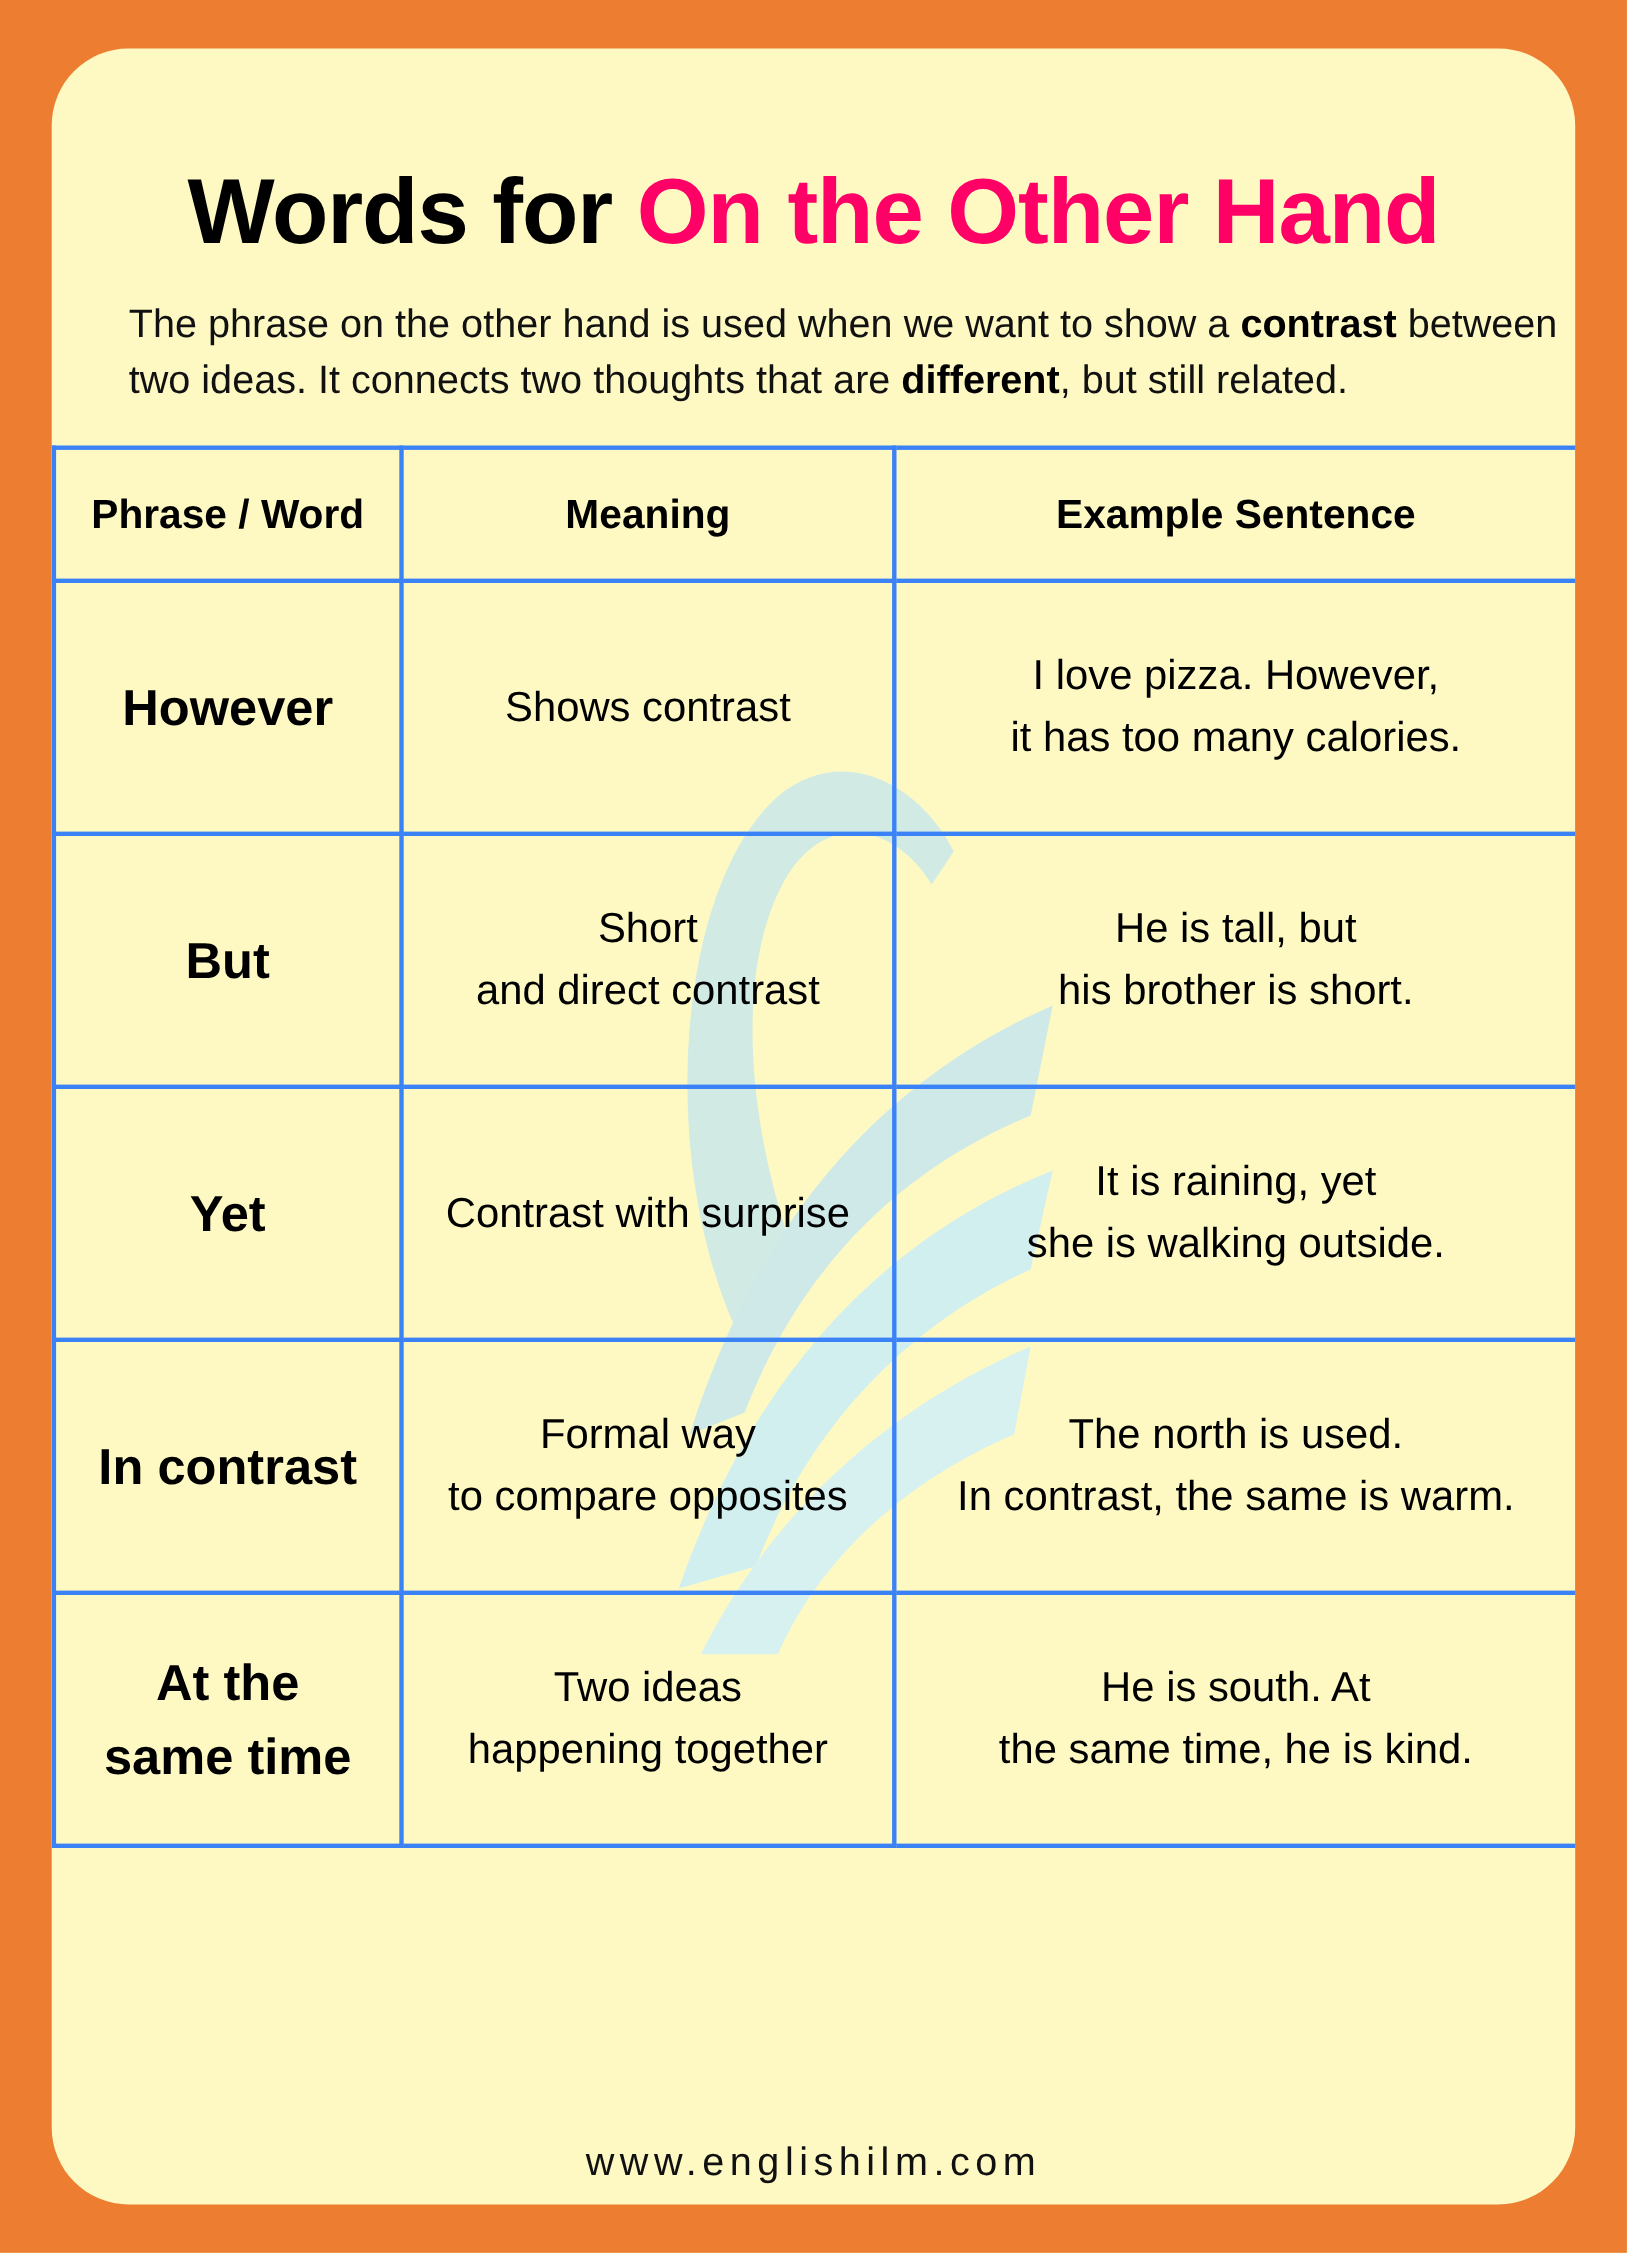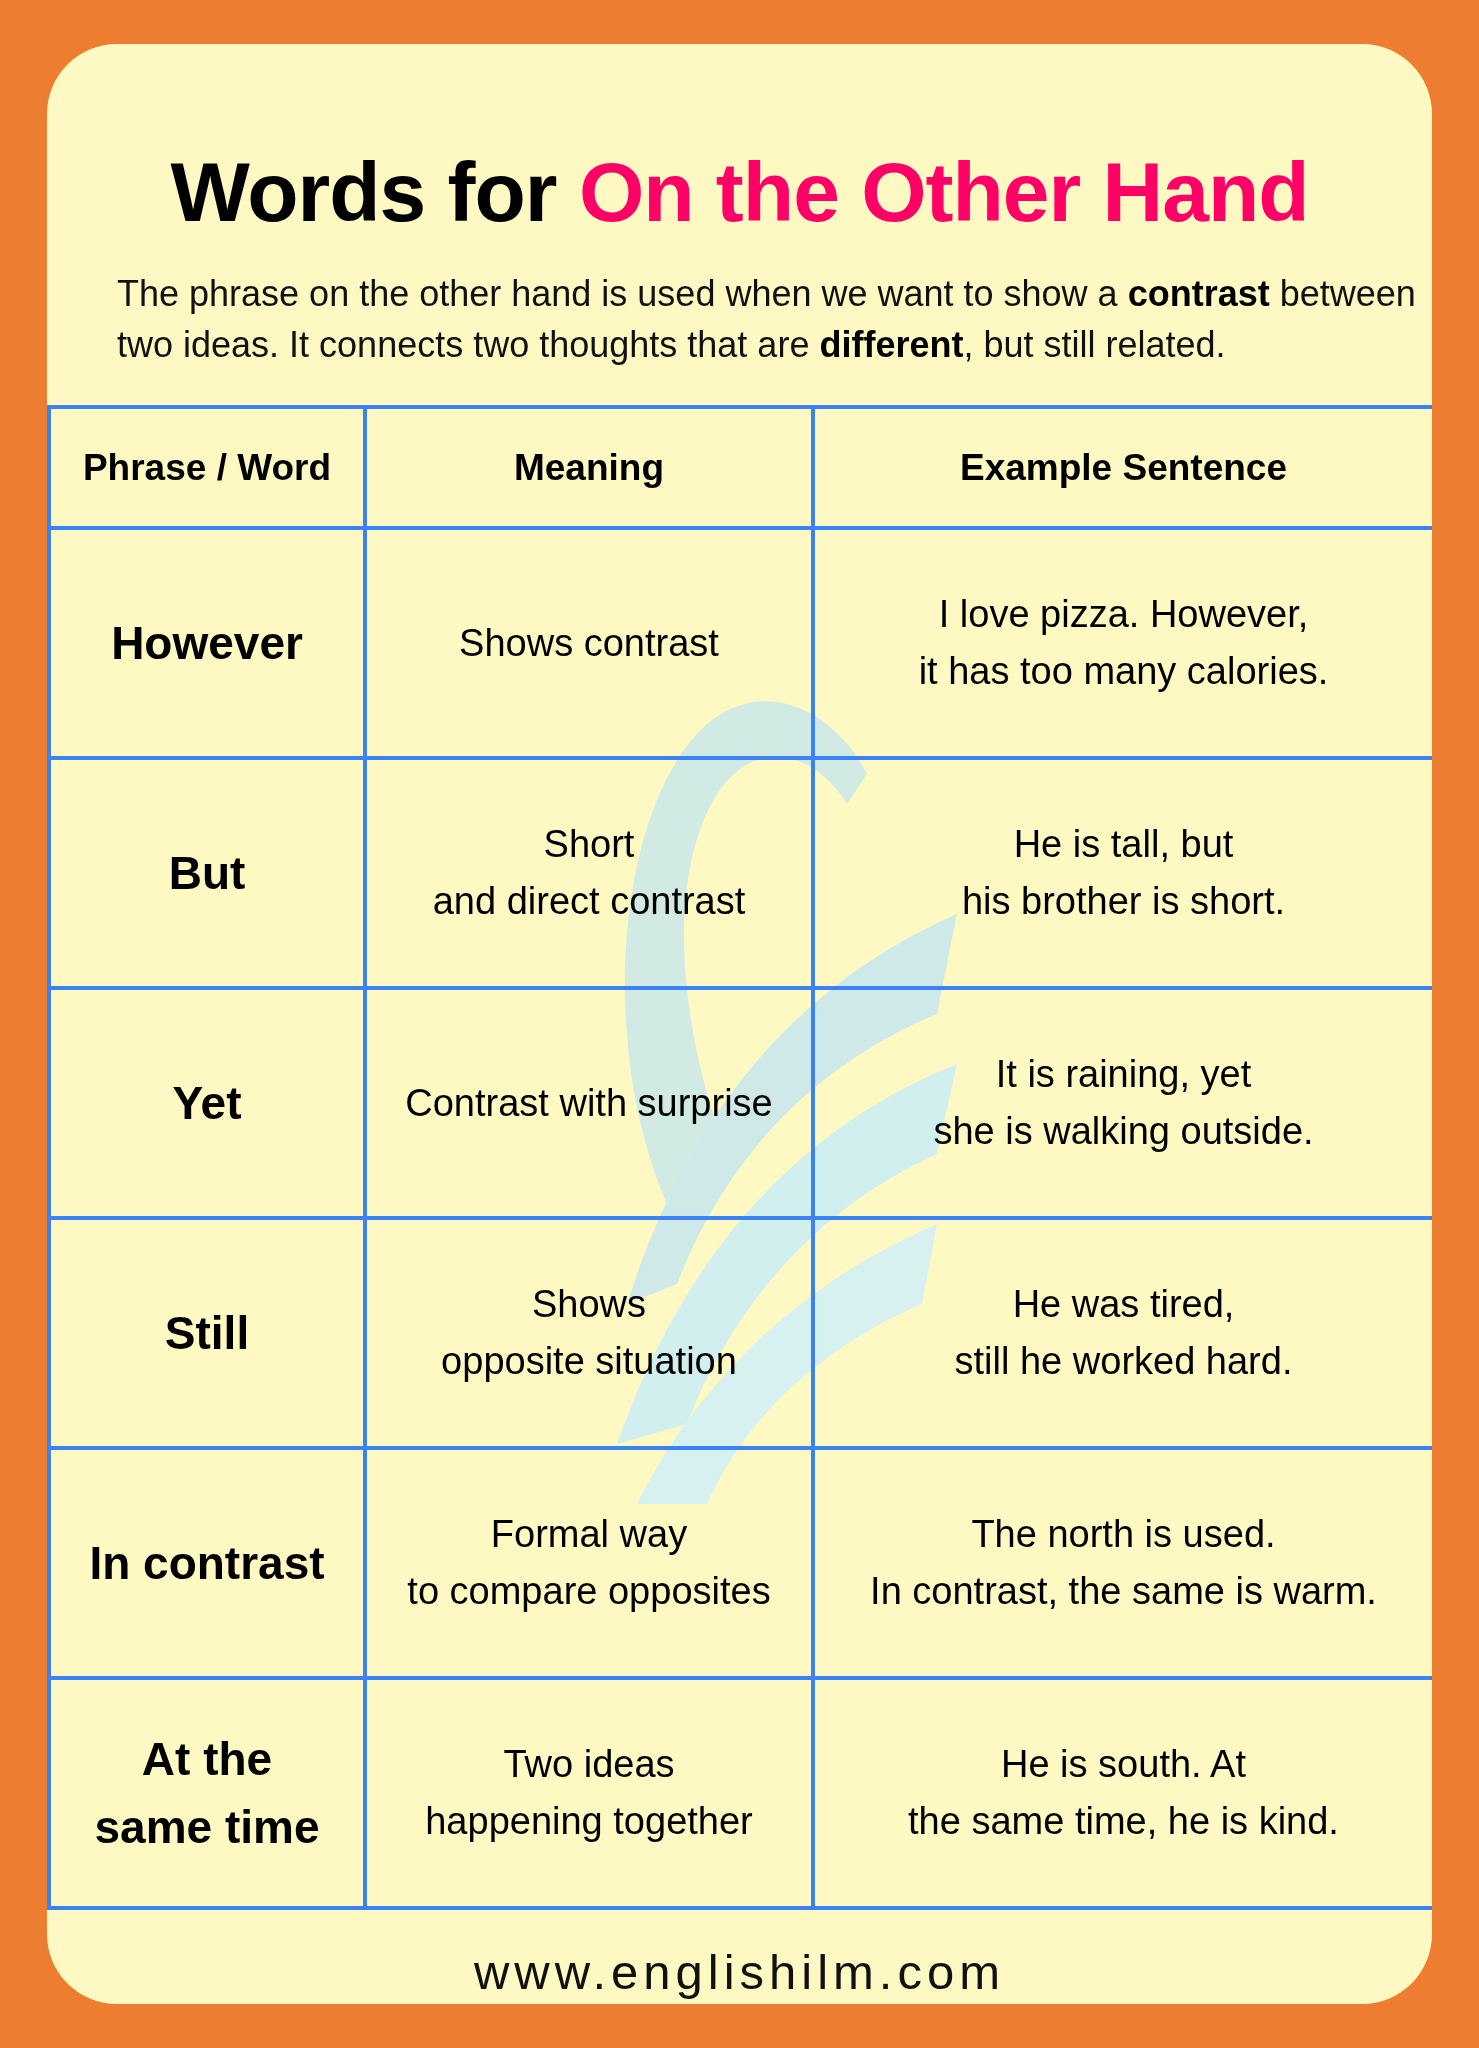--- a/index.html
+++ b/index.html
@@ -72,21 +72,21 @@
   table.words td.phrase {
     font-size: 46px;
     font-weight: bold;
     line-height: 68px;
   }
   .line { display: block; }
   .footer {
     position: absolute;
     left: 0; right: 0; top: 1900px;
     text-align: center;
-    font-size: 49px;
+    font-size: 36px;
     letter-spacing: 5px;
     color: #111;
   }
 </style>
 </head>
 <body>
 
 <div class="card">
 
   <div class="title">
@@ -150,33 +150,20 @@
         <td>
             <span class="line">Contrast with surprise</span>
           </td>
         <td>
             <span class="line">It is raining, yet</span>
             <span class="line">she is walking outside.</span>
           </td>
       </tr>
       <tr>
         <td class="phrase">
-            <span class="line">Still</span>
-          </td>
-        <td>
-            <span class="line">Shows</span>
-            <span class="line">opposite situation</span>
-          </td>
-        <td>
-            <span class="line">He was tired,</span>
-            <span class="line">still he worked hard.</span>
-          </td>
-      </tr>
-      <tr>
-        <td class="phrase">
             <span class="line">In contrast</span>
           </td>
         <td>
             <span class="line">Formal way</span>
             <span class="line">to compare opposites</span>
           </td>
         <td>
             <span class="line">The north is used.</span>
             <span class="line">In contrast, the same is warm.</span>
           </td>

